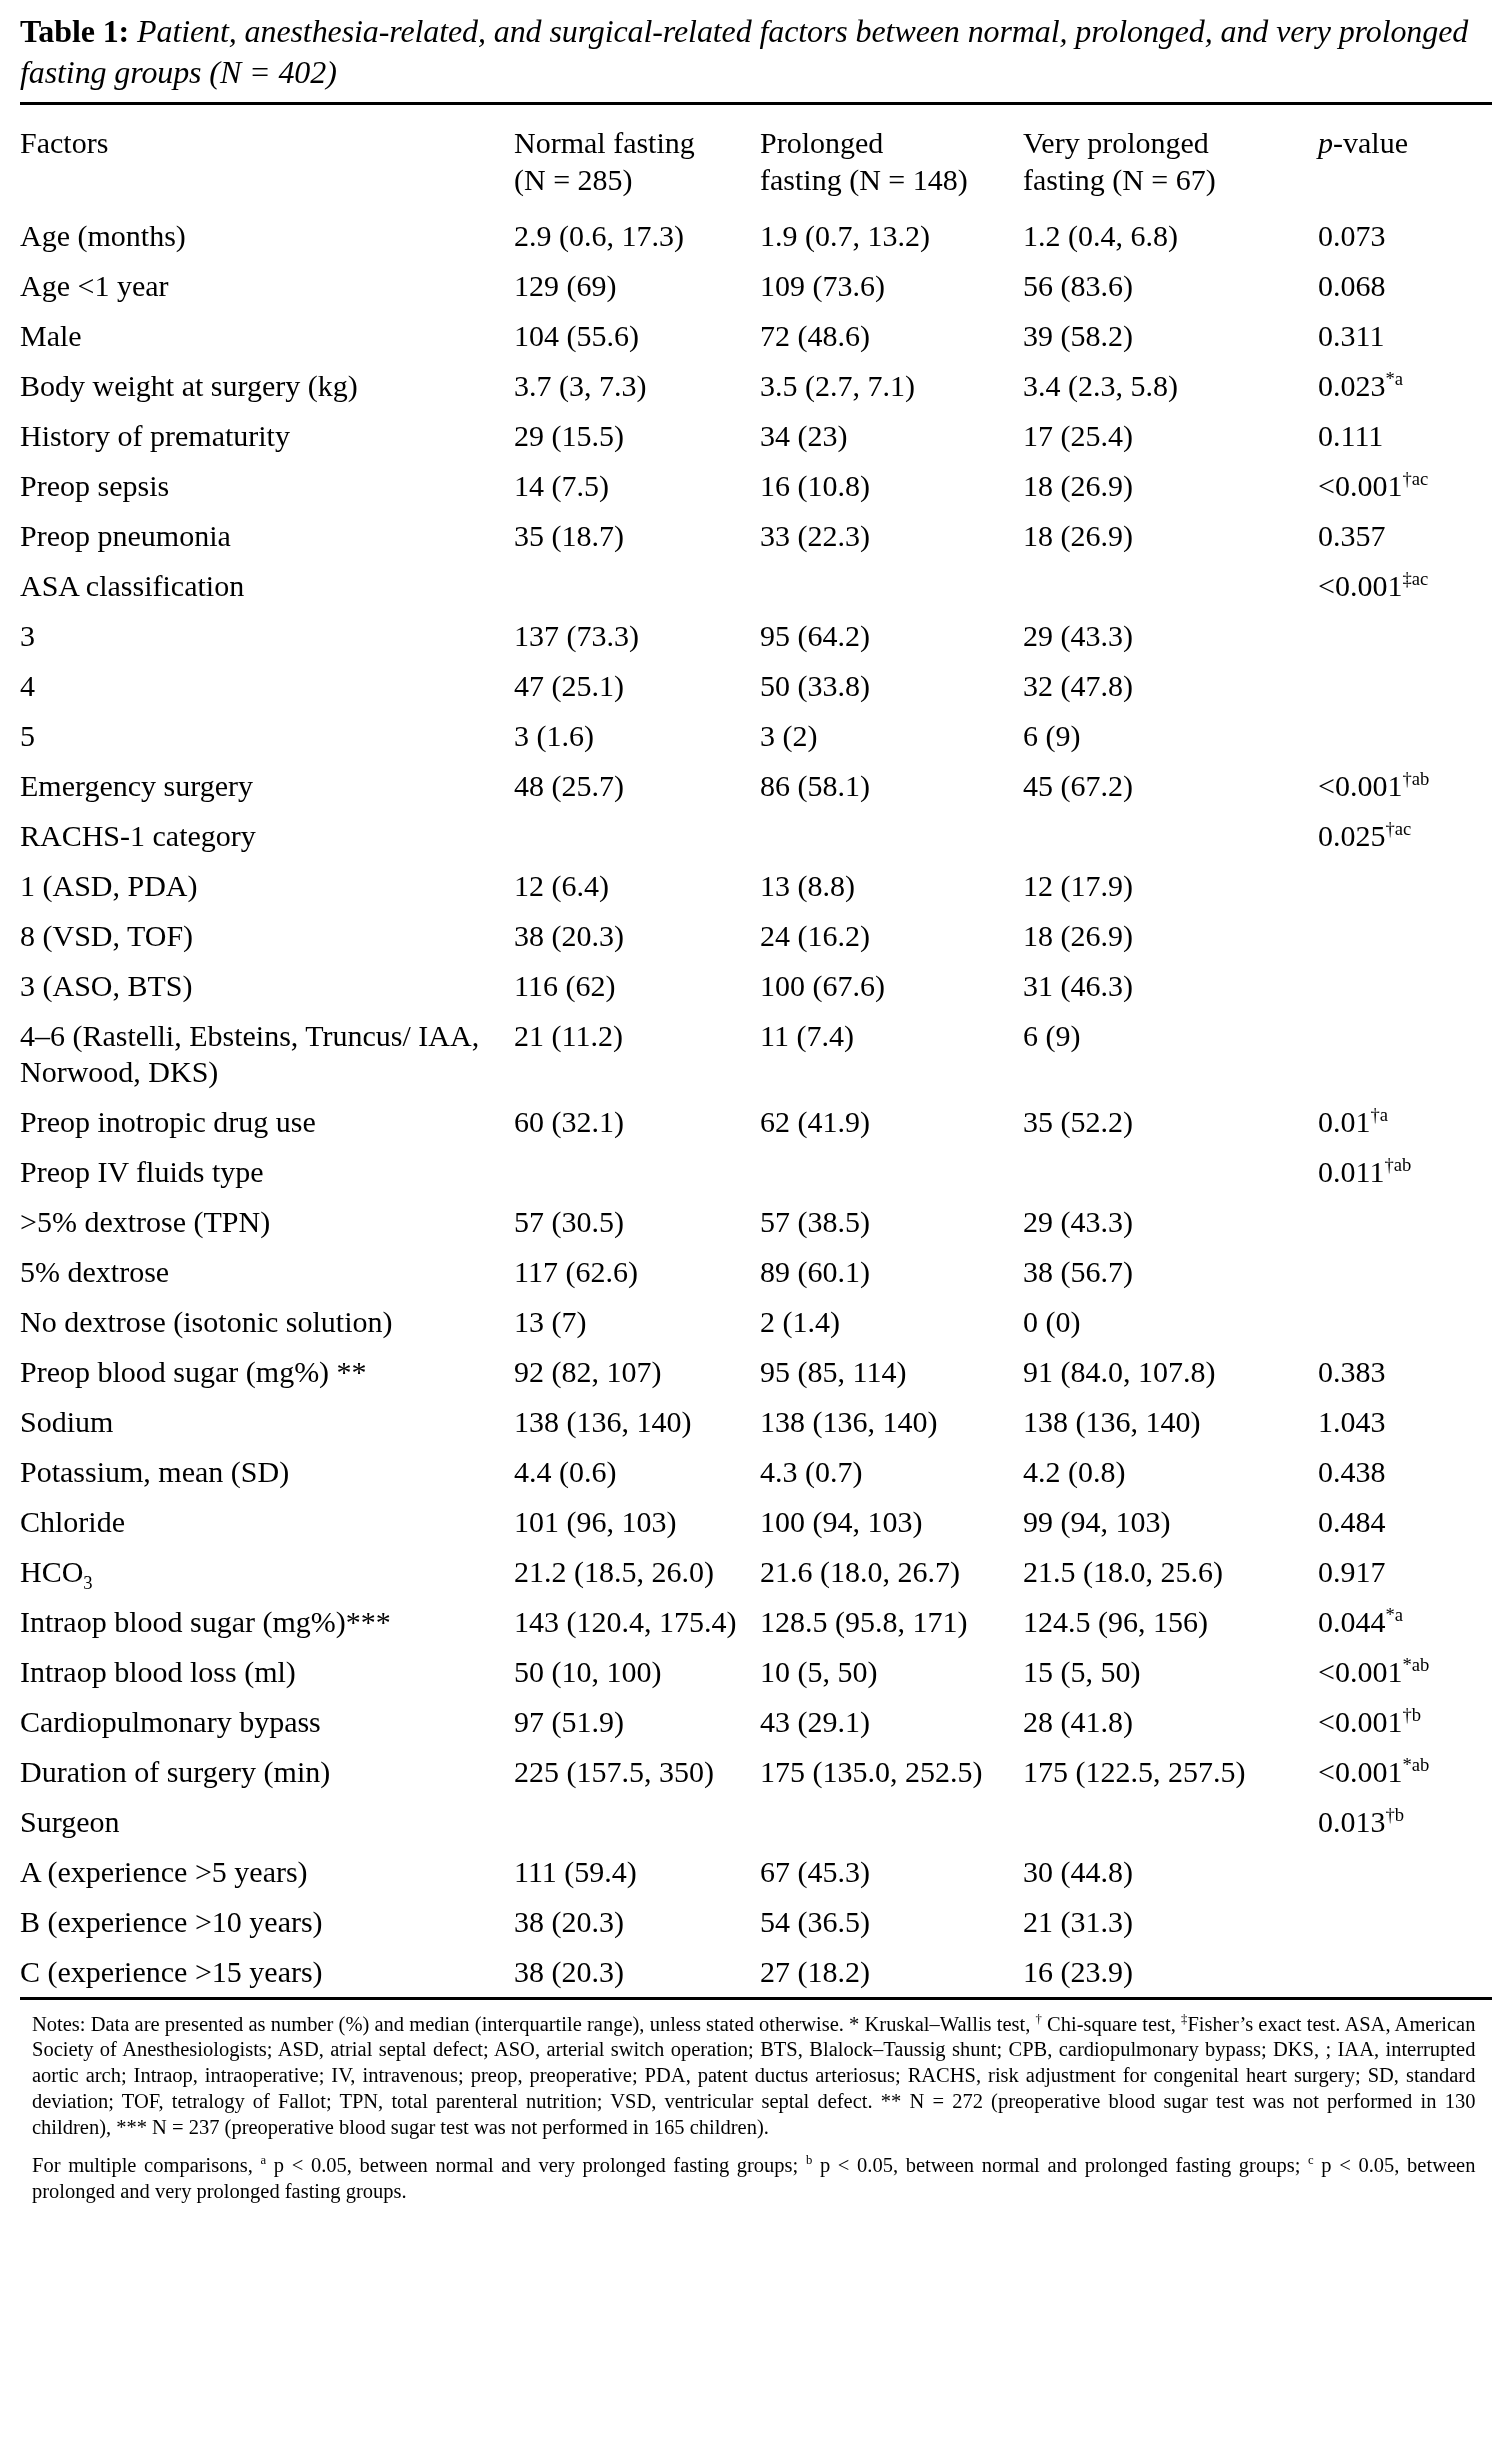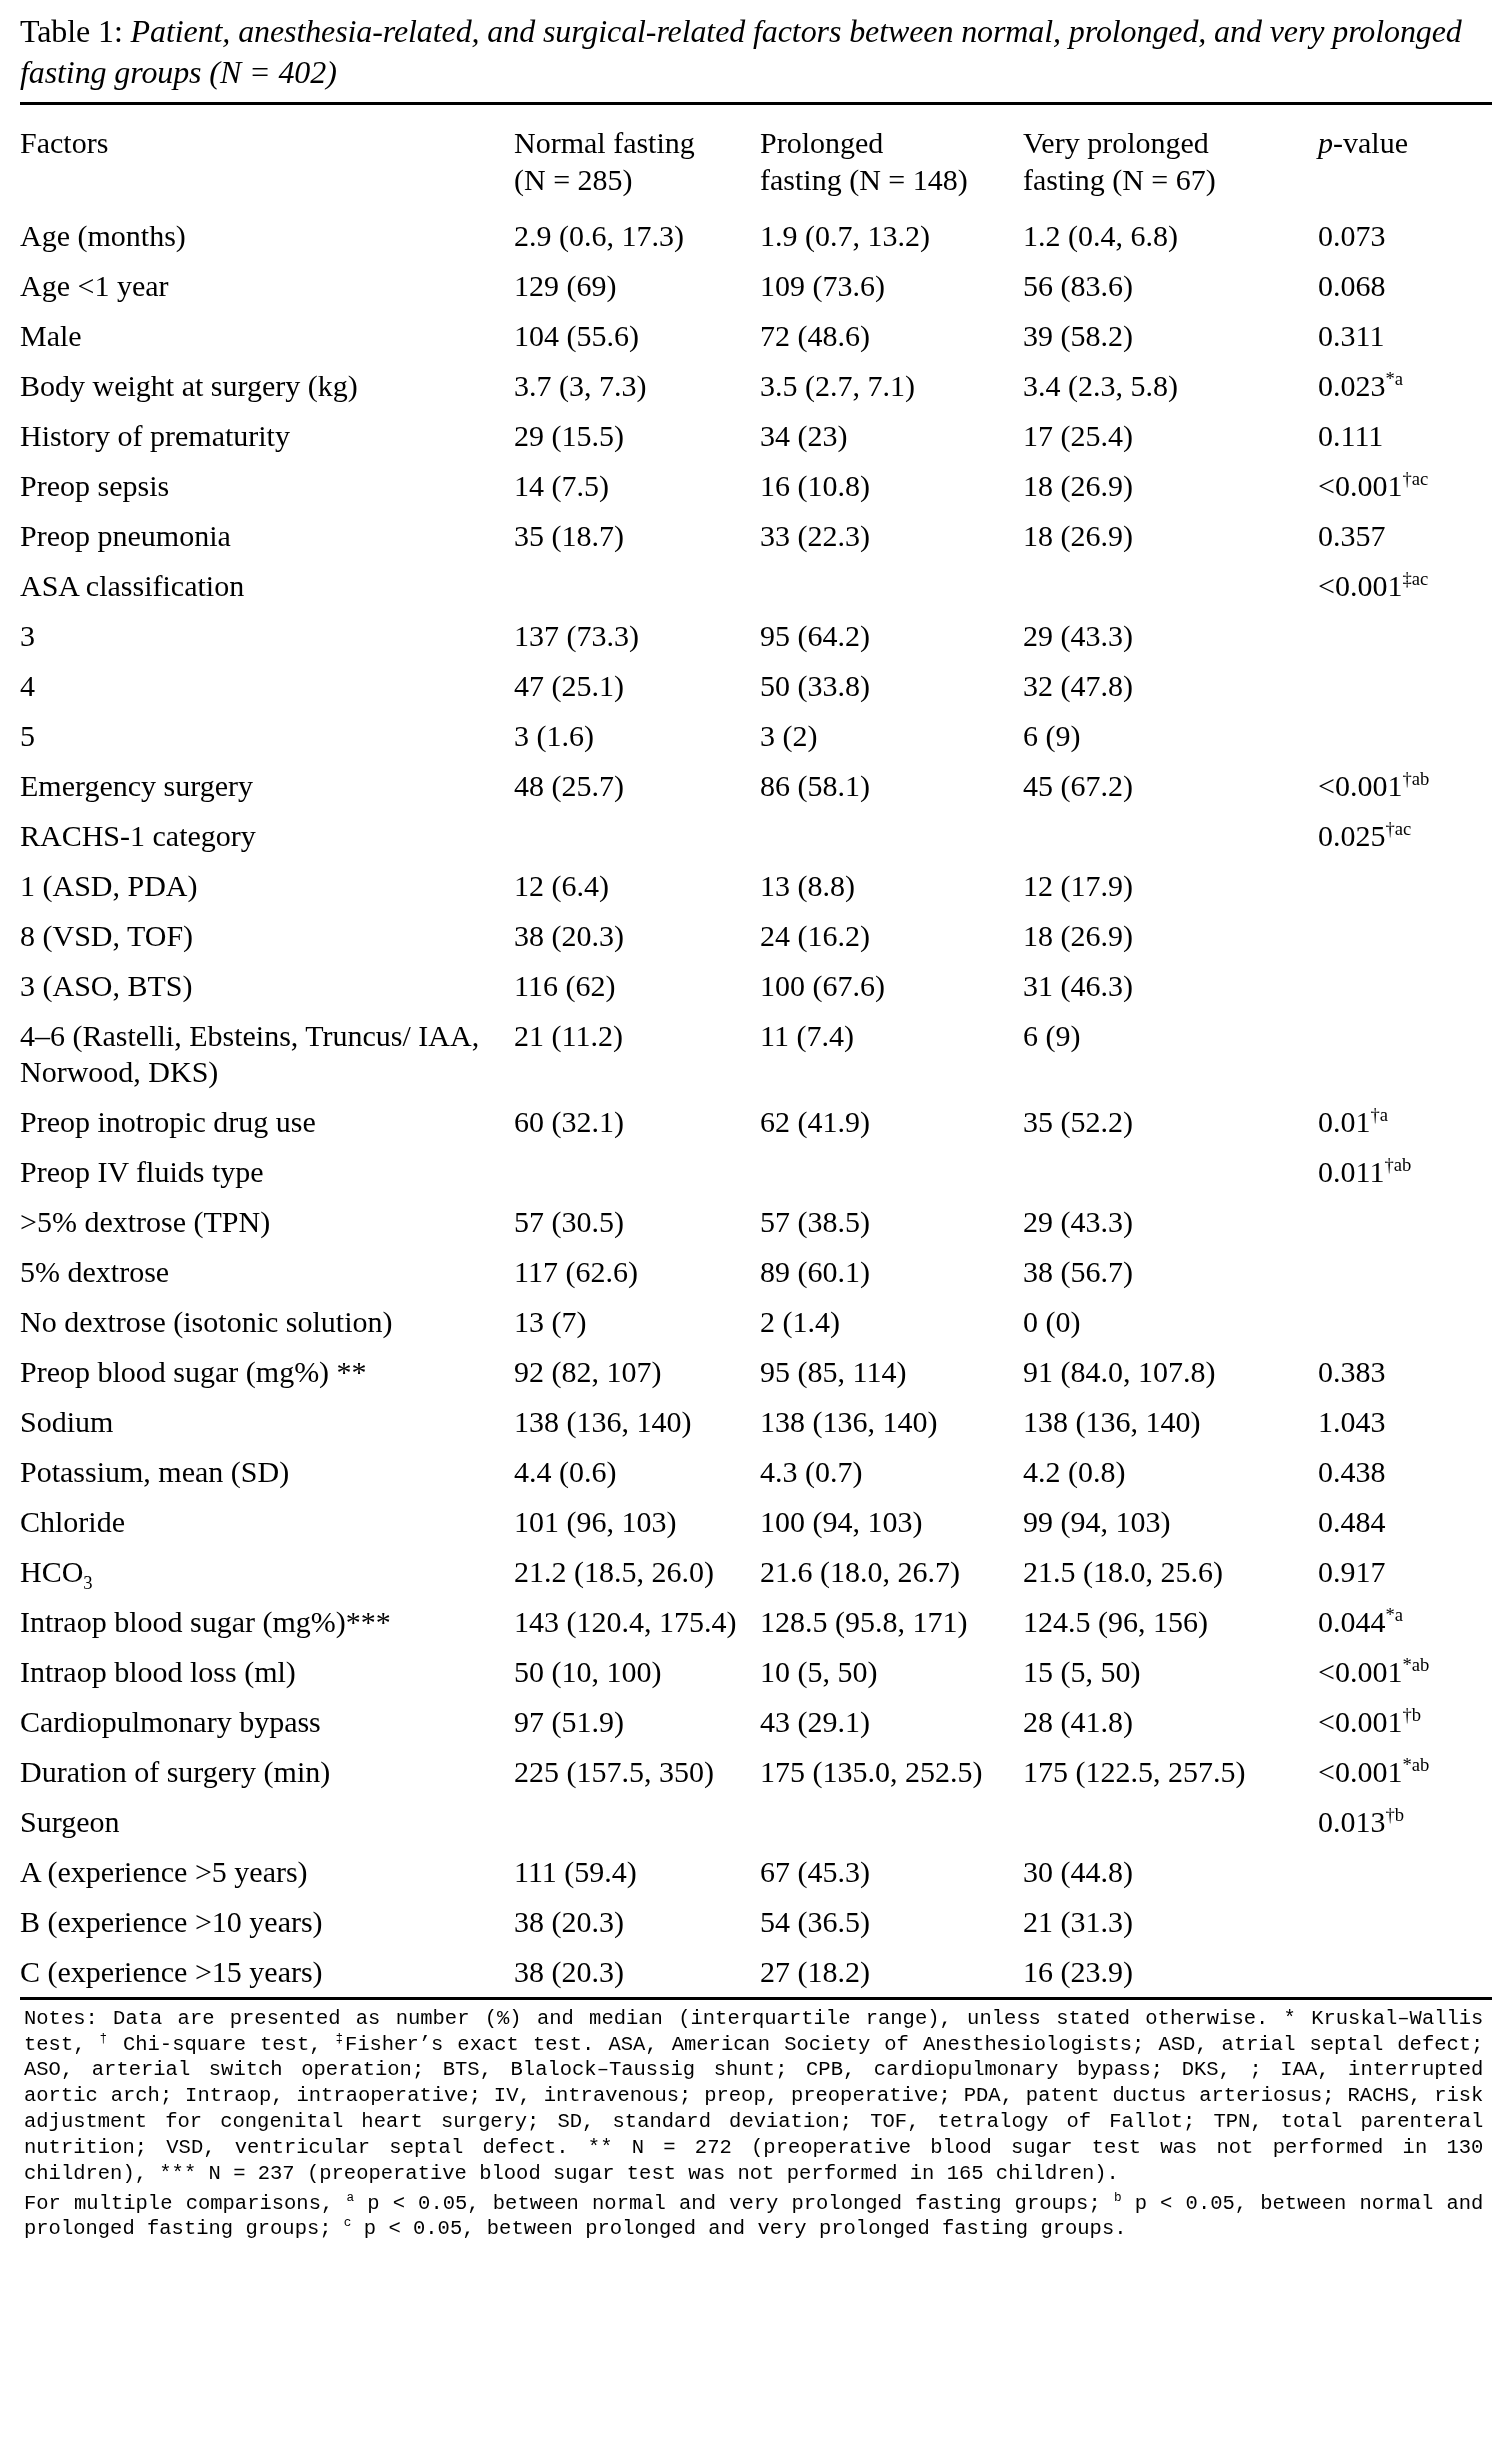--- a/index.html
+++ b/index.html
@@ -23,21 +23,21 @@
 
   
   .caption {
     font-size: 32px;
     line-height: 1.30;
     letter-spacing: -0.1px;
     margin: 0 0 7.7px 0;
     padding-right: 7.7px;
   }
   .caption .cap-label {
-    font-weight: normal;
+    font-weight: bold;
   }
   .caption .cap-text {
     font-weight: normal;
     font-style: italic;
   }
 
   
   .rule-top {
     border-top: 3.9px solid #000;
     width: 100%;
@@ -102,22 +102,21 @@
 
   
   .notes {
     font-size: 20.5px;
     line-height: 1.26;
     text-align: justify;
     margin-top: 6.2px;
     padding-right: 4.6px;
   }
   .notes p {
-    margin: 4px;
-    font-family: Liberation Mono, monospace;
+    margin: 12px;
   }
   .notes-block-2 {
     margin-top: 1.5px;
   }
 </style>
 </head>
 <body>
 
 <div class="page">
 

